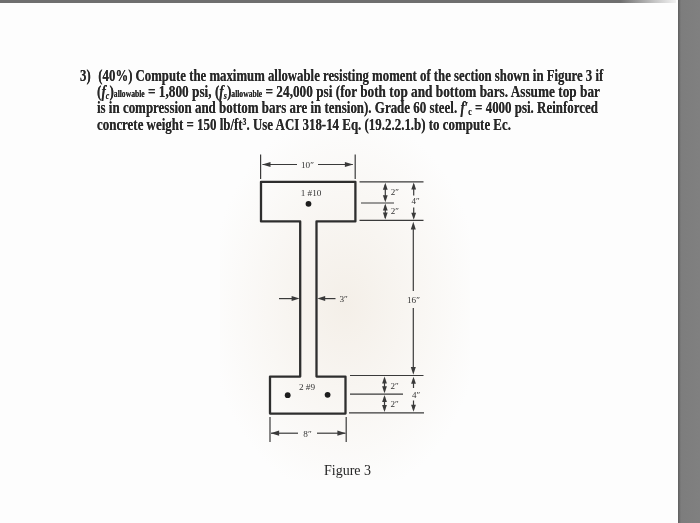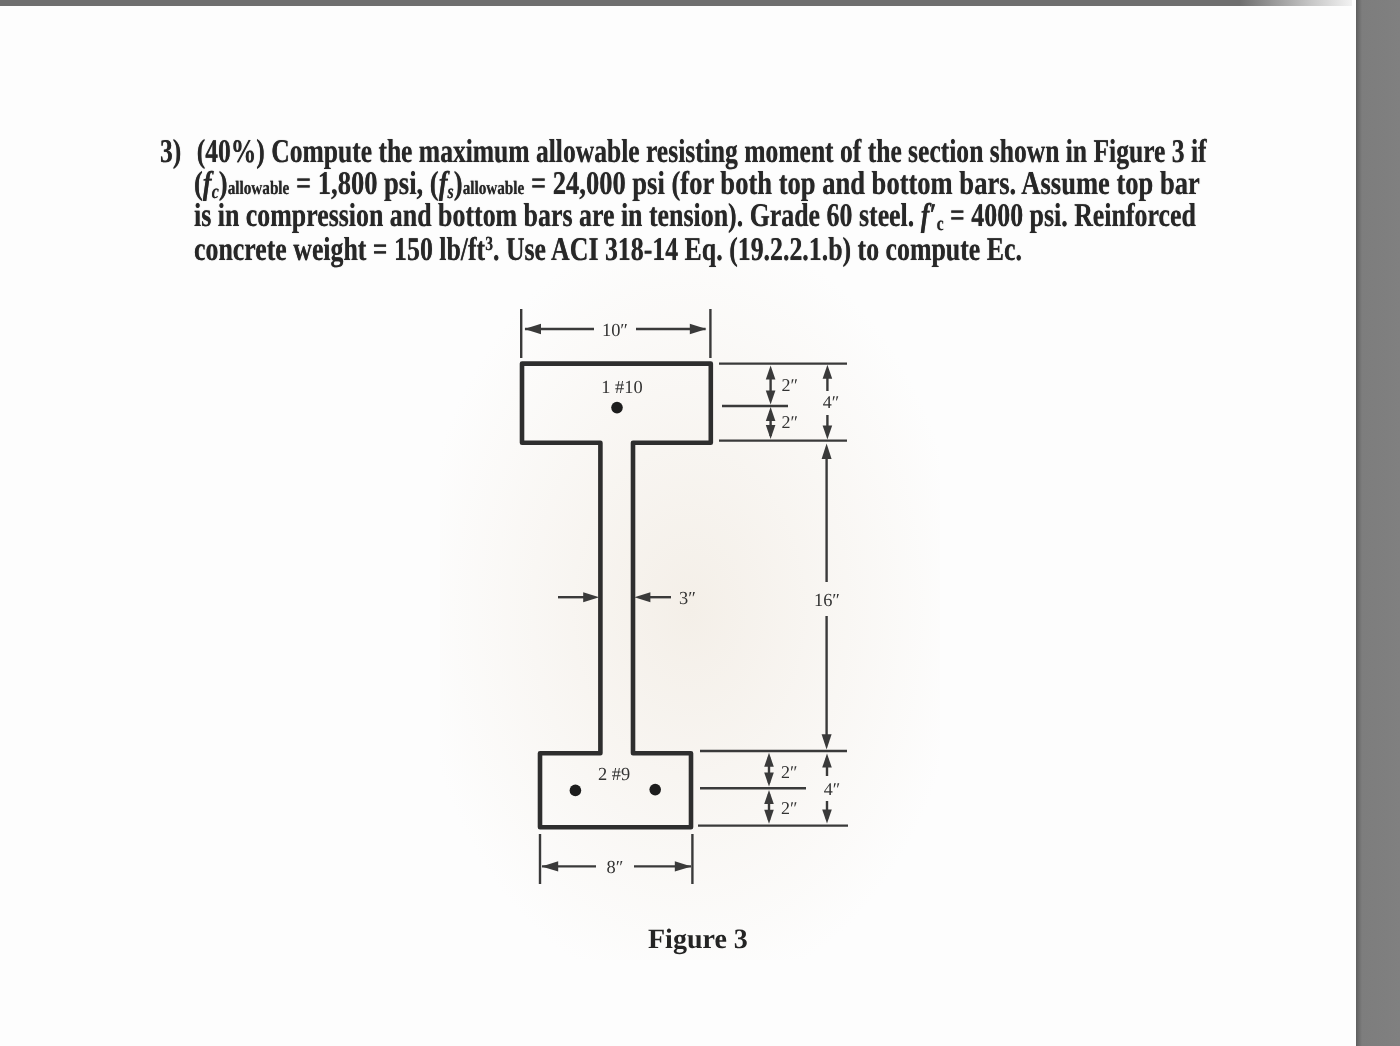--- a/index.html
+++ b/index.html
@@ -5,21 +5,21 @@
   html,body{margin:0;padding:0;}
   body{width:700px;height:523px;overflow:hidden;background:#fdfdfd;
        font-family:"Liberation Serif", serif;}
   .abs{position:absolute;}
   .tl{position:absolute;white-space:nowrap;font-weight:bold;filter:blur(0.22px);
     font-size:16.6px;line-height:18.4px;color:#272727;text-shadow:0 0 0.4px rgba(40,40,40,0.8);
     transform-origin:0 0;}
   .sm{font-size:9.5px;}
   sub{font-size:10px;vertical-align:baseline;position:relative;top:2px;line-height:0;}
   sup{font-size:10px;vertical-align:baseline;position:relative;top:-5px;line-height:0;}
-  #caption{left:324px;top:463px;width:120px;text-align:left;font-weight:bold;
+  #caption{left:324px;top:463px;width:120px;text-align:left;font-weight:normal;
     font-size:14px;color:#242424;}
 </style>
 </head>
 <body>
 
 <div class="abs" style="left:0;top:0;width:700px;height:523px;background:#fdfdfd;"></div>
 
 <div class="abs" style="left:220px;top:130px;width:250px;height:350px;background:radial-gradient(ellipse at center,#f4efe8 0%,rgba(253,253,253,0) 78%);"></div>
 
 <div class="abs" style="left:0;top:0;width:676px;height:2.5px;background:linear-gradient(to right,#6f6f6f 0,#6f6f6f 620px,rgba(160,160,160,0.6) 655px,rgba(200,200,200,0.2) 676px);"></div>

